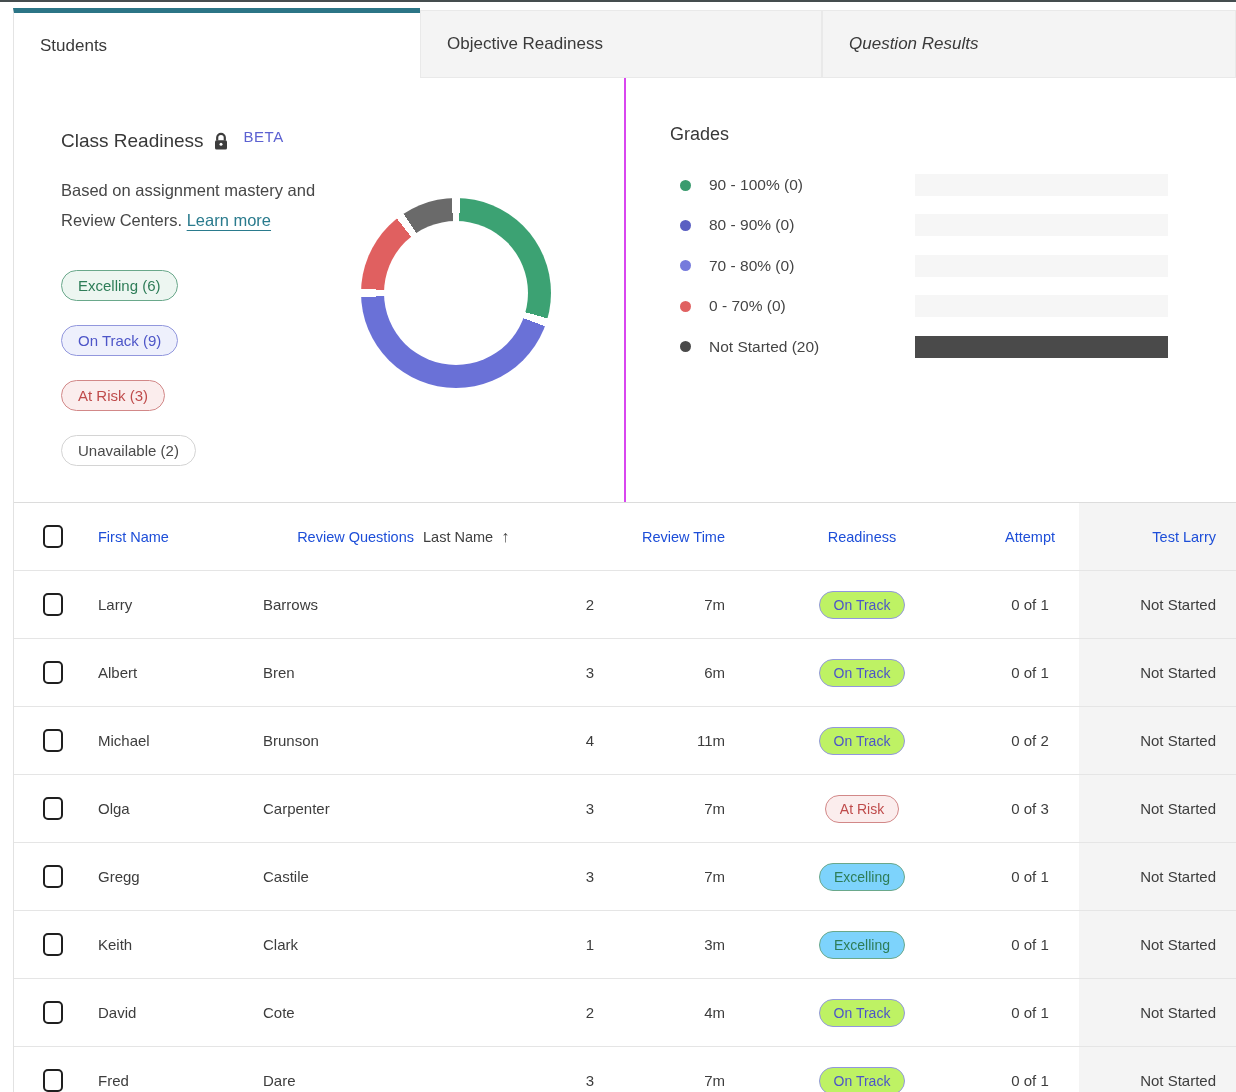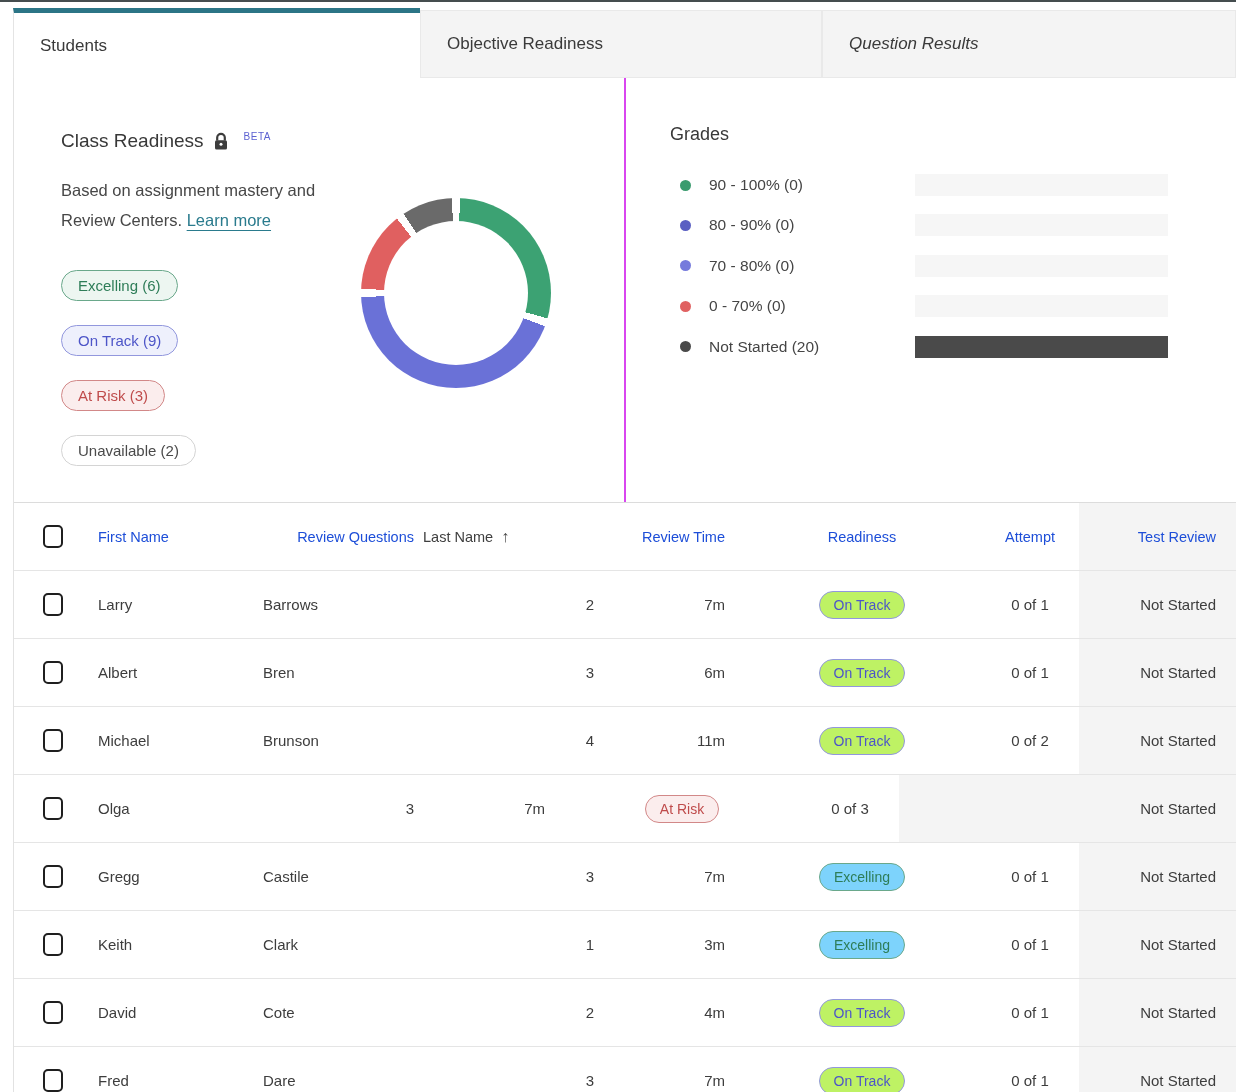--- a/index.html
+++ b/index.html
@@ -22,21 +22,21 @@
 
   
   .content { position:absolute; top:78px; left:13px; right:0; bottom:0; border-left:1px solid #e2e2e2; }
   .upper { position:relative; height:425px; border-bottom:1px solid #dcdcdc; }
   .panel-left { position:absolute; left:0; top:0; width:612px; height:100%; border-right:2px solid #d946ef; }
   .panel-right { position:absolute; left:613px; top:0; right:0; height:100%; }
 
   .cr-head { position:absolute; left:47px; top:52px; display:flex; align-items:center; }
   .cr-title { font-size:19px; font-weight:500; color:#383838; }
   .lock { margin-left:9px; display:inline-flex; }
-  .beta { margin-left:15px; color:#5c61d1; font-size:10px; font-weight:500; letter-spacing:.5px; position:relative; top:-5px; }
+  .beta { margin-left:15px; color:#5c61d1; font-size:15px; font-weight:500; letter-spacing:.5px; position:relative; top:-5px; }
   .cr-desc { position:absolute; left:47px; top:98px; width:302px; font-size:16.5px; line-height:1.8; color:#474747; }
   .cr-desc a { color:#2a7b8d; text-decoration:underline; text-underline-offset:4px; cursor:pointer; }
 
   .pills { position:absolute; left:47px; top:192px; }
   .pill { display:block; border-radius:17px; padding:6px 16px; font-size:15px; margin-bottom:24px;
           background:#fff; border:1px solid #ccc; width:max-content; cursor:pointer;
           font-family:"Liberation Sans","DejaVu Sans",sans-serif; }
   .pill-excelling  { color:#2e7d58; border-color:#6aa88b; background:#edf6f1; }
   .pill-ontrack    { color:#4d55c8; border-color:#9297dd; background:#eef0fc; }
   .pill-atrisk     { color:#bf4b4b; border-color:#d28888; background:#fbeded; }
@@ -183,21 +183,21 @@
           <div class="c c-rt">
             <span class="hl">Review Time</span>
           </div>
           <div class="c c-ready">
             <span class="hl">Readiness</span>
           </div>
           <div class="c c-att">
             <span class="hl">Attempt</span>
           </div>
           <div class="c c-grade">
-            <span class="hl">Test Review</span>
+            <span class="hl">Test Larry</span>
           </div>
         </div>
       <div id="tbody">
           <div class="trow">
             <div class="c c-check">
               <div class="cb"></div>
             </div>
             <div class="c c-first">Larry</div>
             <div class="c c-last">Barrows</div>
             <div class="c c-rq">2</div>
@@ -234,20 +234,21 @@
               <span class="badge badge-ontrack">On Track</span>
             </div>
             <div class="c c-att">0 of 2</div>
             <div class="c c-grade">Not Started</div>
           </div>
           <div class="trow">
             <div class="c c-check">
               <div class="cb"></div>
             </div>
             <div class="c c-first">Olga</div>
+            <div class="c c-last">Carpenter</div>
             <div class="c c-rq">3</div>
             <div class="c c-rt">7m</div>
             <div class="c c-ready">
               <span class="badge badge-atrisk">At Risk</span>
             </div>
             <div class="c c-att">0 of 3</div>
             <div class="c c-grade">Not Started</div>
           </div>
           <div class="trow">
             <div class="c c-check">

